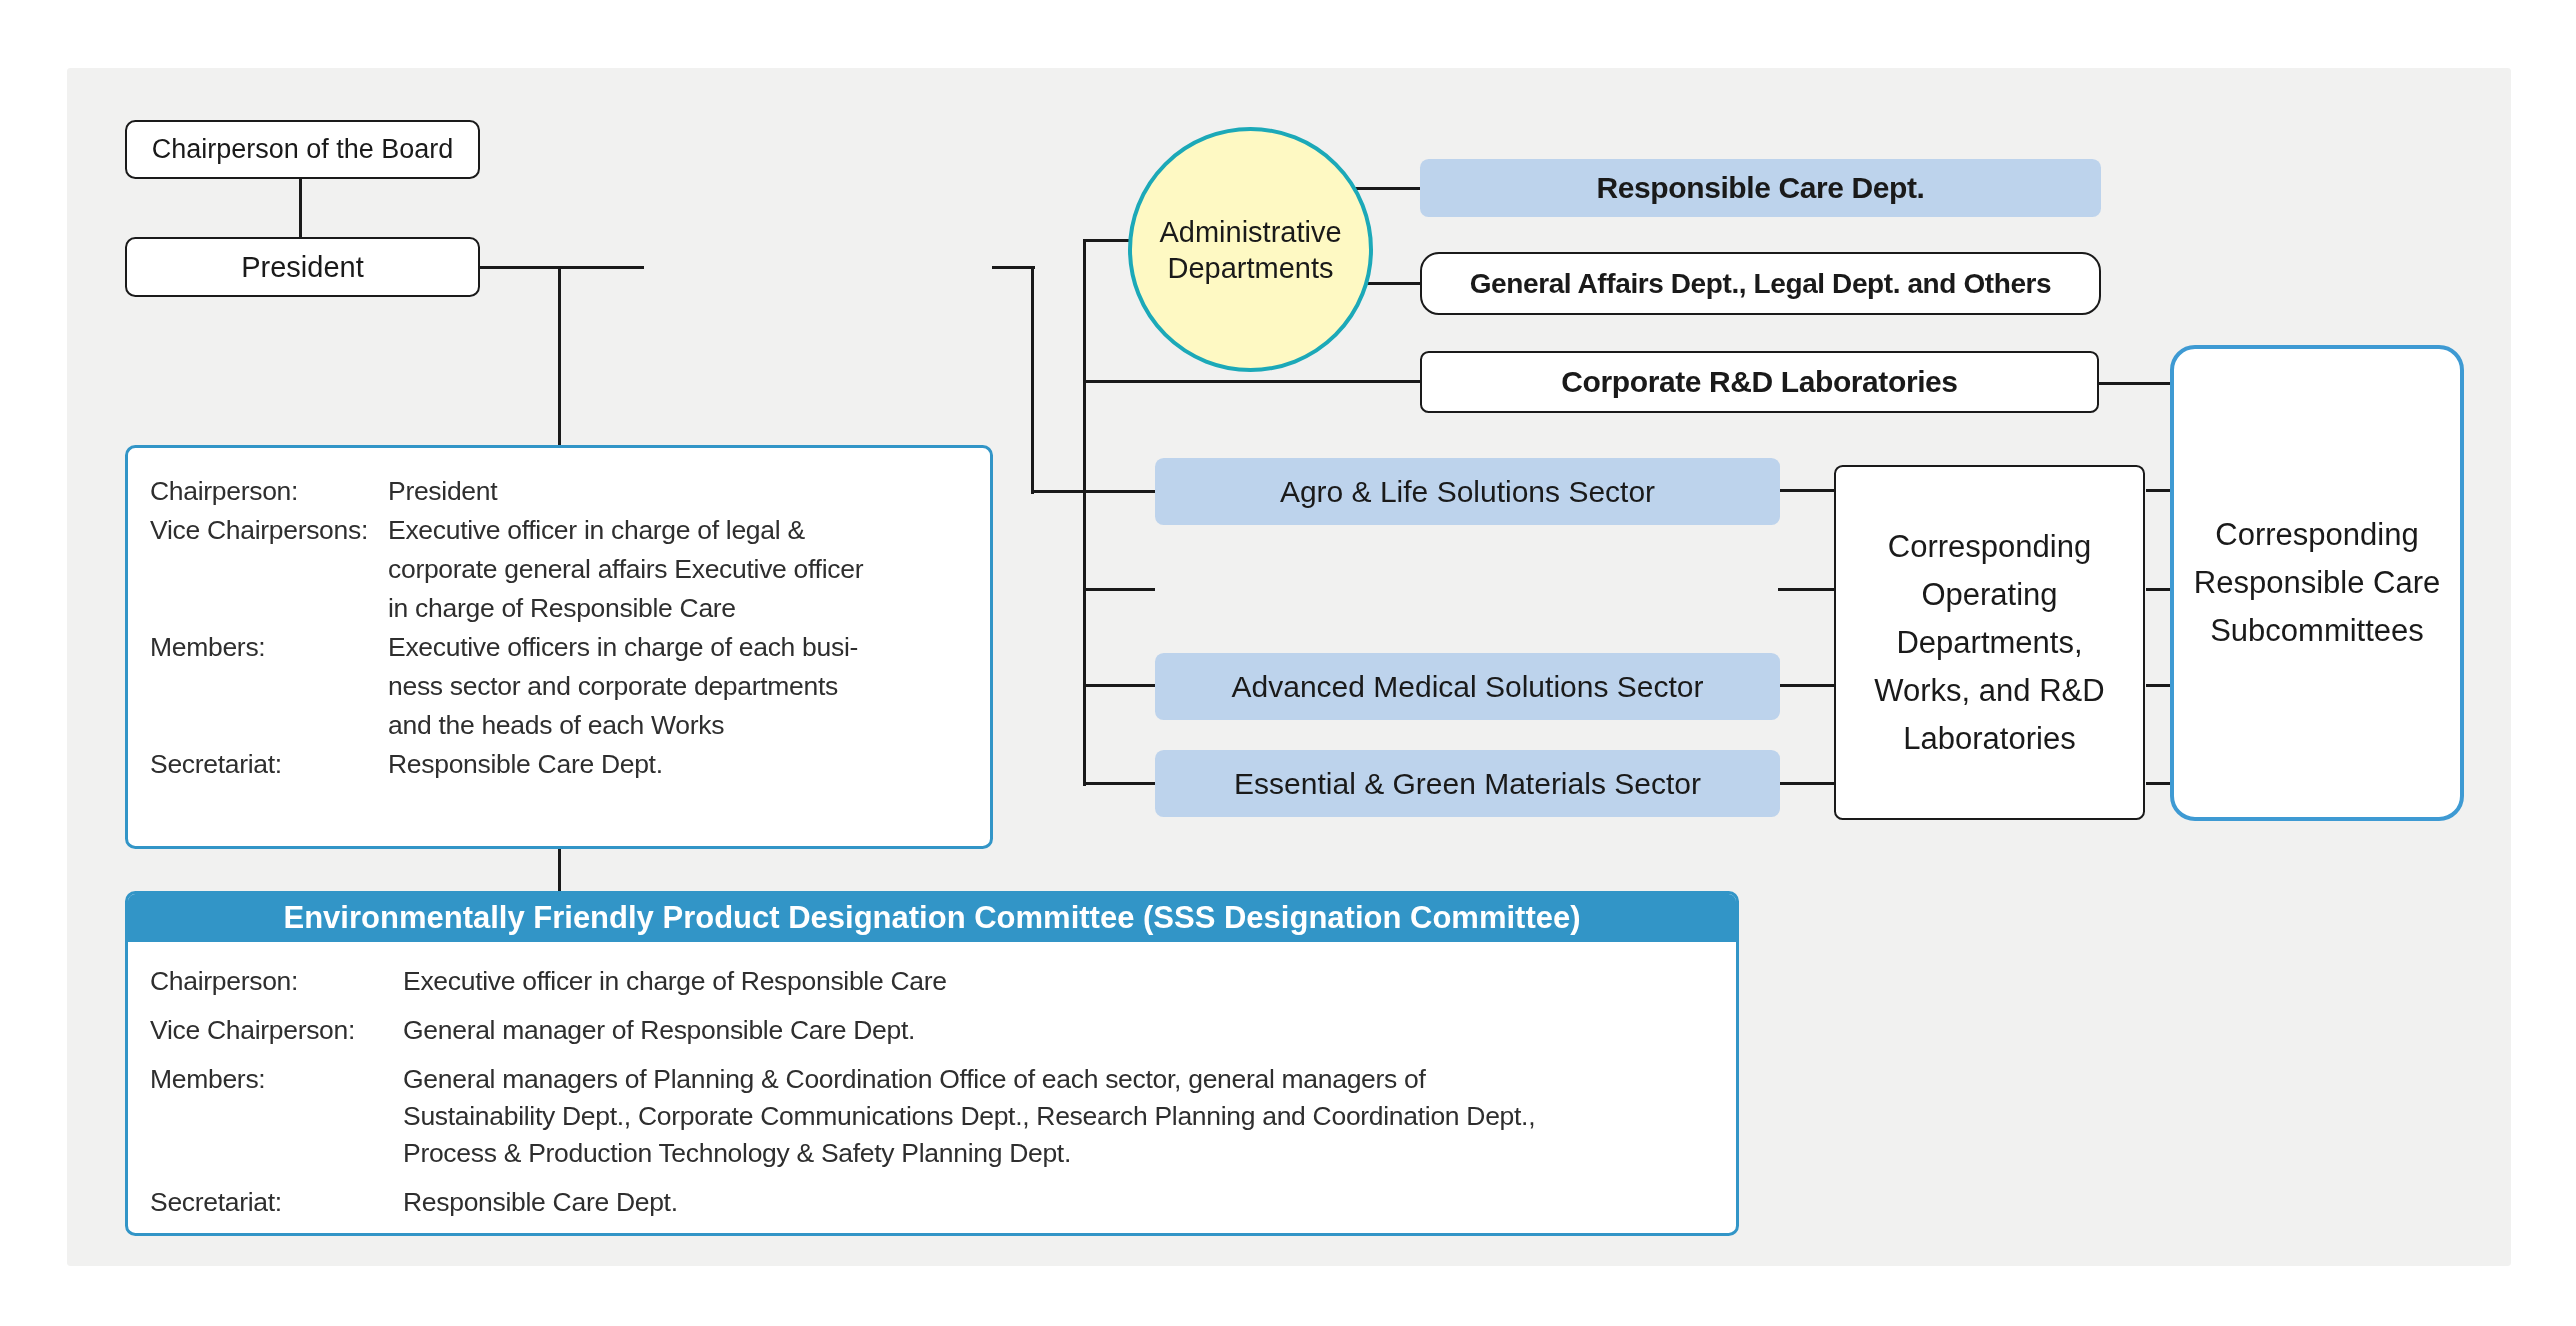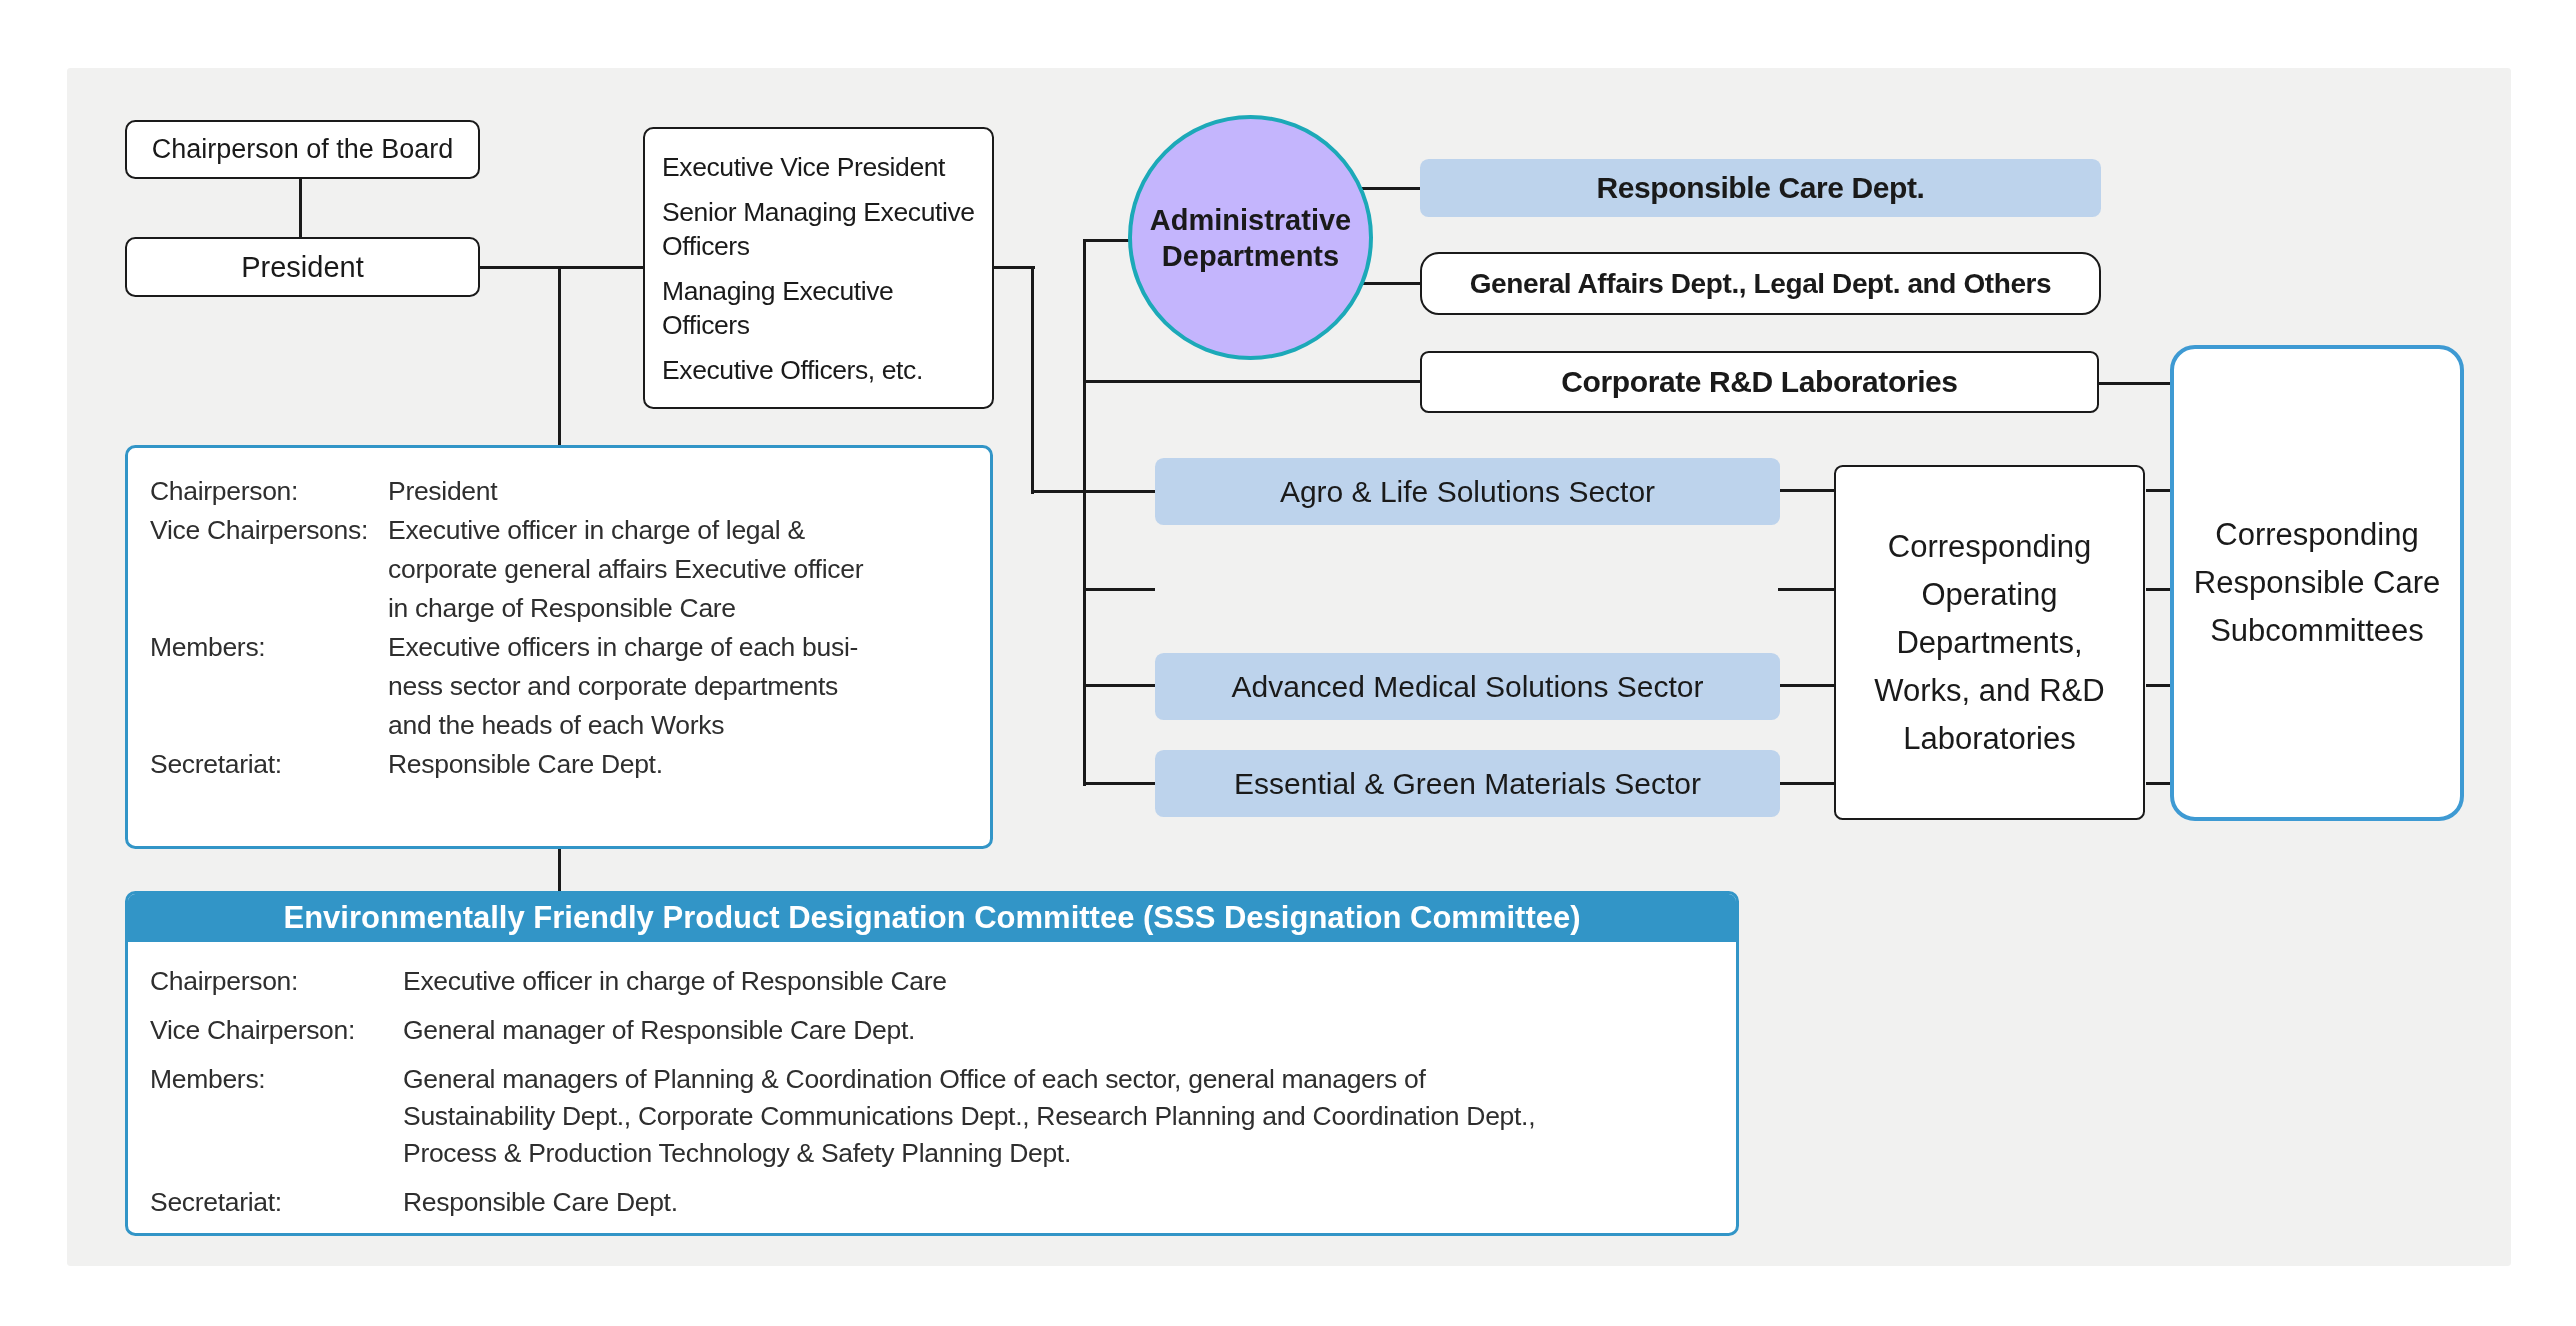--- a/index.html
+++ b/index.html
@@ -8,24 +8,24 @@
   #panel{position:absolute;left:67px;top:68px;width:2444px;height:1198px;
          background:#f1f1f0;border-radius:3.4px;}
   .hline{position:absolute;height:3.4px;background:#1a1a1a;}
   .vline{position:absolute;width:3.4px;background:#1a1a1a;}
   .box{position:absolute;display:flex;align-items:center;justify-content:center;
        text-align:center;box-sizing:border-box;}
   .wbox{background:#ffffff;border:2.6px solid #1a1a1a;border-radius:10.3px;}
   .bluefill{background:#bdd3ec;border-radius:8.6px;}
   .semibold{font-weight:600;letter-spacing:-0.4px;}
   .sector{font-size:30px;}
-  .circle{position:absolute;left:1128px;top:115px;width:245px;height:245px;
-          border-radius:50%;background:#c4b5fd;border:4.3px solid #1ca9b8;
+  .circle{position:absolute;left:1128px;top:127px;width:245px;height:245px;
+          border-radius:50%;background:#fef9c3;border:4.3px solid #1ca9b8;
           display:flex;align-items:center;justify-content:center;text-align:center;
-          font-size:29px;line-height:36px;box-sizing:border-box;font-weight:bold;}
+          font-size:29px;line-height:36px;box-sizing:border-box;}
   .circle span{display:block;width:205px;}
   .evp{position:absolute;left:643px;top:127px;width:351px;height:282px;
        background:#ffffff;border:2.6px solid #1a1a1a;border-radius:10.3px;
        box-sizing:border-box;padding:20.5px 13.7px 0 17px;font-size:26.5px;
        letter-spacing:-0.4px;line-height:34px;}
   .evp div{margin-bottom:11px;}
   .committee{position:absolute;background:#ffffff;border:3.4px solid #3295c7;
              border-radius:10.3px;box-sizing:border-box;overflow:hidden;}
   .chead{background:#3295c7;color:#ffffff;font-weight:bold;font-size:31px;
          display:flex;align-items:center;justify-content:center;text-align:center;}
@@ -73,26 +73,20 @@
   <div class="hline" style="left:2099px;top:382px;width:74px;"></div>
   <div class="vline" style="left:558px;top:849px;height:42px;"></div>
 
   <div class="box wbox" style="left:125px;top:120px;width:355px;height:59px;font-size:27px;">
     <span>Chairperson of the Board</span>
   </div>
   <div class="box wbox" style="left:125px;top:237px;width:355px;height:60px;font-size:29px;">
     <span>President</span>
   </div>
 
-  <div class="evp">
-    <div>Executive Vice President</div>
-    <div>Senior Managing Executive Officers</div>
-    <div>Managing Executive Officers</div>
-    <div>Executive Officers, etc.</div>
-  </div>
 
   <div class="circle">
     <span>Administrative Departments</span>
   </div>
 
   <div class="box bluefill semibold" style="left:1420px;top:159px;width:681px;height:58px;font-size:30px;">
     <span>Responsible Care Dept.</span>
   </div>
   <div class="box wbox semibold" style="left:1420px;top:252px;width:681px;height:63px;font-size:28px;border-radius:19px;">
     <span>General Affairs Dept., Legal Dept. and Others</span>

